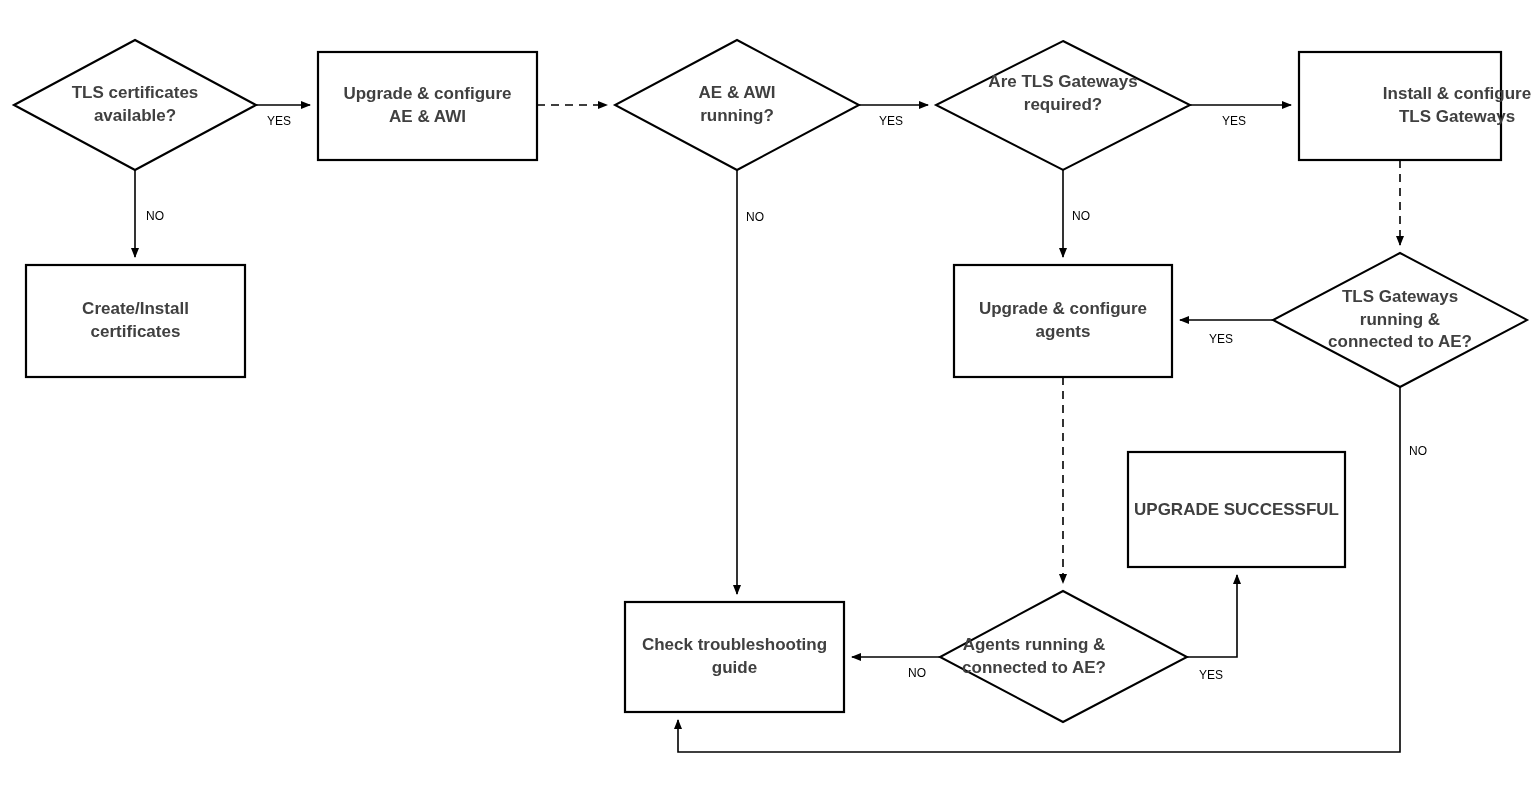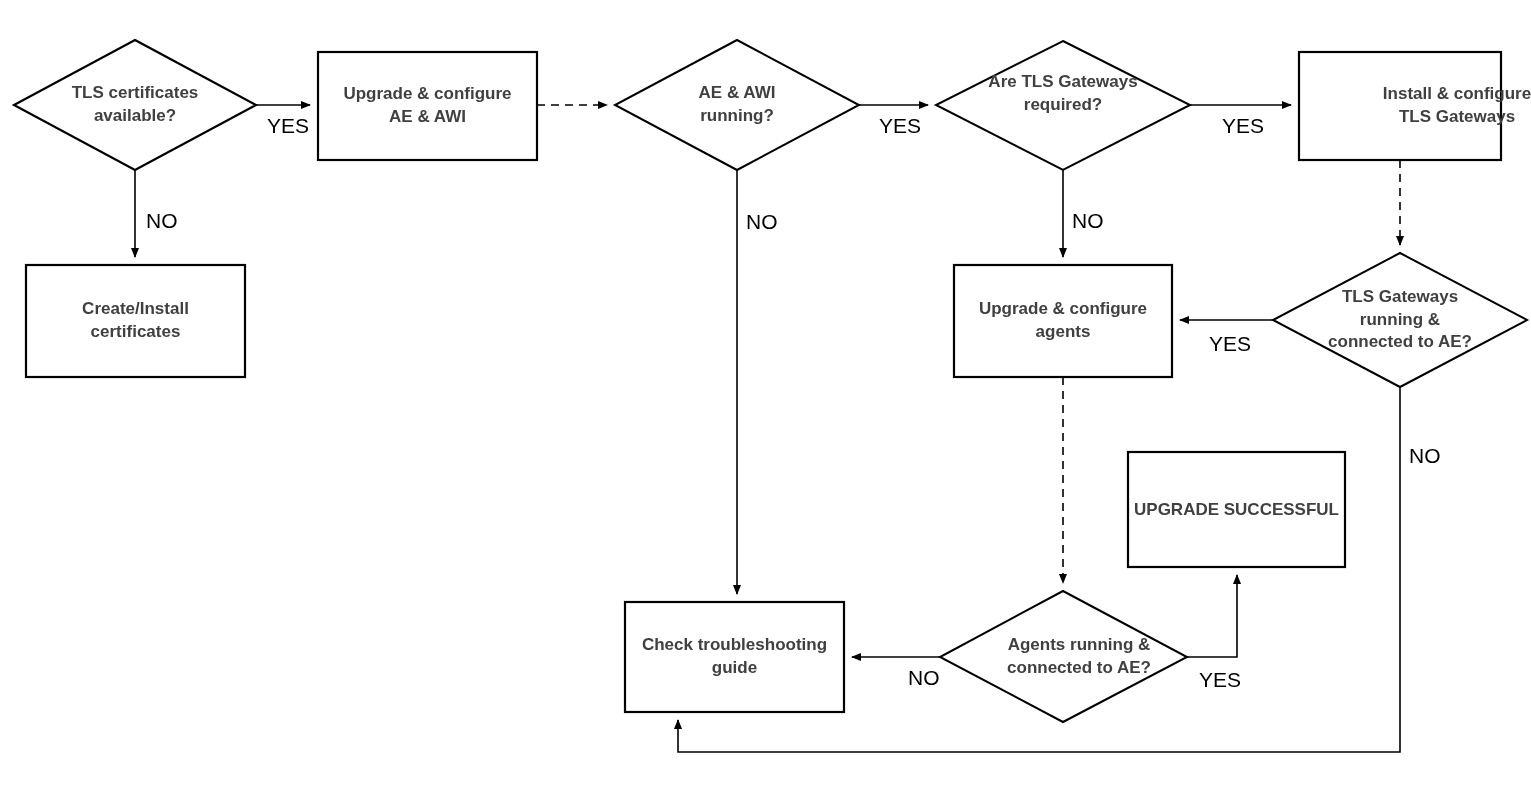--- a/index.html
+++ b/index.html
@@ -32,21 +32,21 @@
     font-size: 17px;
     line-height: 1.35;
     white-space: pre-line;
     pointer-events: none;
     font-weight: bold;
   }
   .edge-label {
     position: absolute;
     color: #000000;
     font-family: "Liberation Sans", sans-serif;
-    font-size: 21px;
+    font-size: 12px;
     line-height: 1;
     white-space: nowrap;
   }
 </style>
 </head>
 <body>
 
 <div id="canvas">
 
   <svg id="flow-svg" viewBox="0 0 1531 809">
@@ -128,21 +128,21 @@
 
   <div class="node-label" style="left:1295px; top:277px; width:210px; height:86px;">TLS Gateways
 running &amp;
 connected to AE?</div>
 
   <div class="node-label" style="left:1133px; top:480px; width:207px; height:60px;">UPGRADE  SUCCESSFUL</div>
 
   <div class="node-label" style="left:630px; top:627px; width:209px; height:60px;">Check troubleshooting
 guide</div>
 
-  <div class="node-label" style="left:979px; top:627px; width:200px; height:60px;">Agents running &amp;
+  <div class="node-label" style="left:934px; top:627px; width:200px; height:60px;">Agents running &amp;
 connected to AE?</div>
 
   <div class="edge-label" style="left:267px; top:115px;">YES</div>
 
   <div class="edge-label" style="left:146px; top:210px;">NO</div>
 
   <div class="edge-label" style="left:879px; top:115px;">YES</div>
 
   <div class="edge-label" style="left:746px; top:211px;">NO</div>
 

